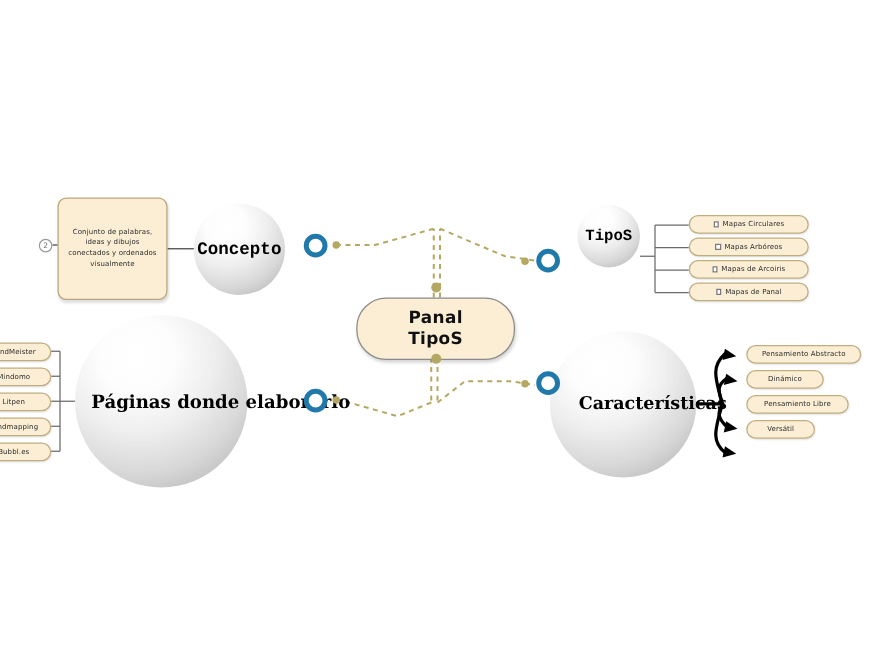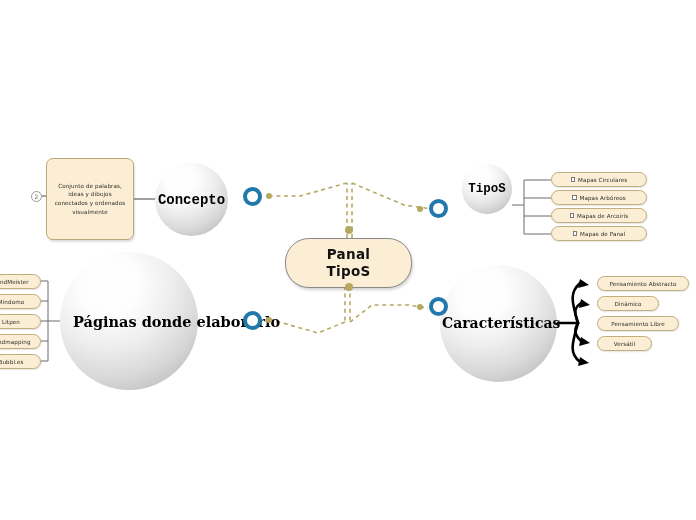--- a/index.html
+++ b/index.html
@@ -350,21 +350,21 @@
     <span class="pill-text">Litpen</span>
   </div>
   <div class="pill pill-pag" style="top:334px;">
     <span class="pill-text">Mindmapping</span>
   </div>
   <div class="pill pill-pag" style="top:354px;">
     <span class="pill-text">Bubbl.es</span>
   </div>
 
   <div class="sphere" id="sphere-caract"></div>
-  <div class="overflow-label" style="left:442px; top:315px; font-size:14px;">Características</div>
+  <div class="overflow-label" style="left:463px; top:315px; font-size:14px;">Características</div>
 
   <div class="pill pill-caract" style="top:276px; width:92px;">
     <span class="pill-text">Pensamiento Abstracto</span>
   </div>
   <div class="pill pill-caract" style="top:296px; width:62px;">
     <span class="pill-text">Dinámico</span>
   </div>
   <div class="pill pill-caract" style="top:316px; width:82px;">
     <span class="pill-text">Pensamiento Libre</span>
   </div>

